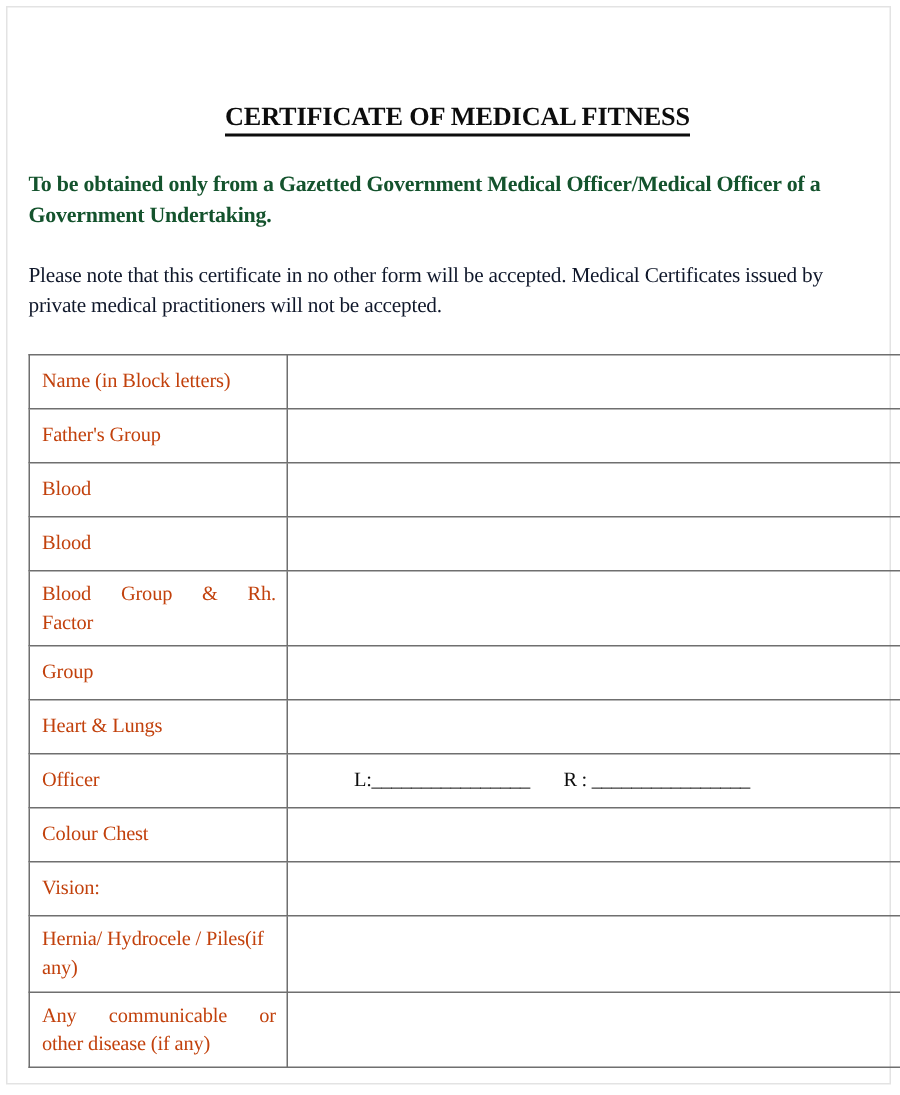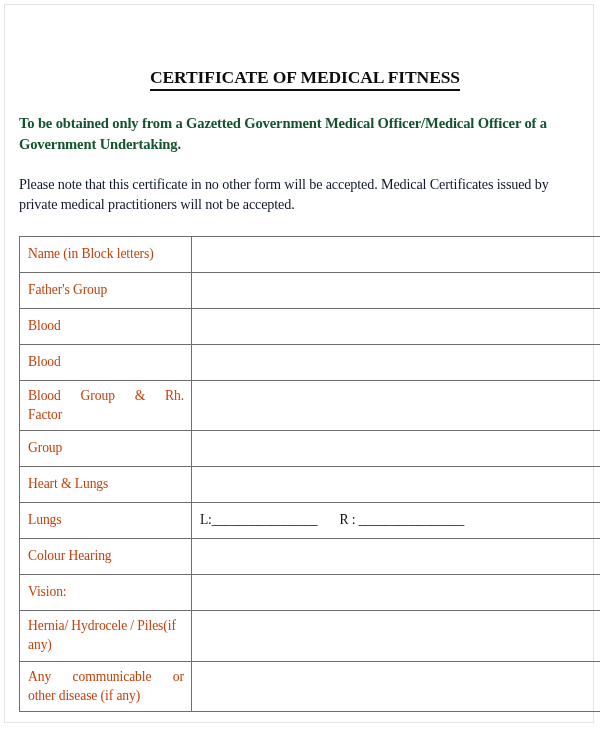--- a/index.html
+++ b/index.html
@@ -116,20 +116,21 @@
   .row-1line .value-cell {
     height: 23px;
   }
   .row-2line .label-cell,
   .row-2line .value-cell {
     height: 35px;
   }
   .vision-val {
     white-space: pre;
     letter-spacing: -0.2px;
+    margin-left: 36px;
   }
 </style>
 </head>
 <body>
 
 <div class="page">
   <div class="content">
 
     <h1 class="doc-title"><span>CERTIFICATE OF MEDICAL FITNESS</span></h1>
 
@@ -164,25 +165,25 @@
           </tr>
           <tr class="row-1line">
             <td class="label-cell">Group</td>
             <td class="value-cell"><span class="vision-val"></span></td>
           </tr>
           <tr class="row-1line">
             <td class="label-cell">Heart &amp; Lungs</td>
             <td class="value-cell"><span class="vision-val"></span></td>
           </tr>
           <tr class="row-1line">
-            <td class="label-cell">Lungs</td>
+            <td class="label-cell">Officer</td>
             <td class="value-cell"><span class="vision-val">L:________________       R : ________________</span></td>
           </tr>
           <tr class="row-1line">
-            <td class="label-cell">Colour Hearing</td>
+            <td class="label-cell">Colour Chest</td>
             <td class="value-cell"><span class="vision-val"></span></td>
           </tr>
           <tr class="row-1line">
             <td class="label-cell">Vision:</td>
             <td class="value-cell"><span class="vision-val"></span></td>
           </tr>
           <tr class="row-2line">
             <td class="label-cell"><span class="lbl-line1">Hernia/ Hydrocele / Piles</span><span class="lbl-line2">(if any)</span></td>
             <td class="value-cell"><span class="vision-val"></span></td>
           </tr>

